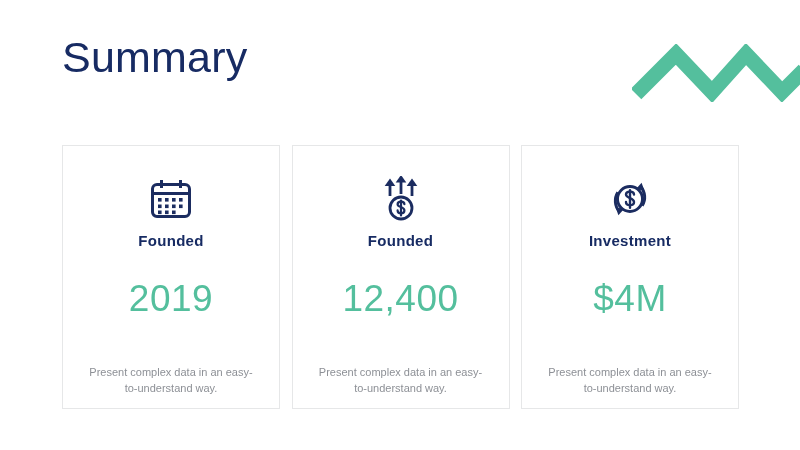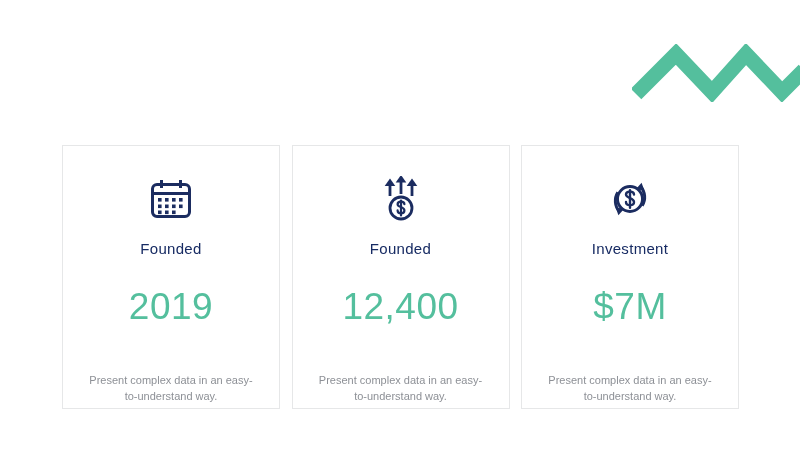--- a/index.html
+++ b/index.html
@@ -74,23 +74,23 @@
     height: 54px;
     display: flex;
     align-items: center;
     justify-content: center;
   }
   .card-icon svg {
     display: block;
   }
 
   .card-label {
-    margin-top: 14px;
+    margin-top: 6px;
     font-size: 15px;
-    font-weight: 400;
+    font-weight: 700;
     letter-spacing: 0.3px;
     color: #172B63;
     text-align: center;
   }
 
   .card-value {
     margin-top: 31px;
     font-size: 37px;
     font-weight: 500;
     letter-spacing: 0.5px;
@@ -106,20 +106,21 @@
     color: #8d9096;
     text-align: center;
     max-width: 175px;
   }
 </style>
 </head>
 <body>
 
 <div class="slide">
 
+  <div class="slide-title">Summary</div>
 
   <div class="zigzag-deco">
     <svg width="170" height="58" viewBox="0 0 170 58" fill="none" xmlns="http://www.w3.org/2000/svg">
       <polyline points="4,50 44,10 80,48 114,10 150,48 172,26" stroke="#54BF9D" stroke-width="15" stroke-linecap="butt" stroke-linejoin="miter" fill="none"></polyline>
     </svg>
   </div>
 
   <div class="cards-row">
 
     <div class="stat-card">
@@ -193,18 +194,18 @@
             <polygon points="8.7,31.4 17.2,32.8 11.4,39.2"></polygon>
           </g>
           <circle cx="23" cy="23" r="12.5" stroke="#1B2C60" stroke-width="2.9" fill="none"></circle>
           <g stroke="#1B2C60" fill="none" stroke-width="2.4" stroke-linecap="round">
             <line x1="23" y1="14.2" x2="23" y2="31.8"></line>
             <path d="M27 18.6 C27 16.6 25.2 15.6 23 15.6 C20.8 15.6 19 16.7 19 18.6 C19 22.6 27 21.5 27 25.9 C27 28 25.2 29.1 23 29.1 C20.8 29.1 19 28 19 25.9"></path>
           </g>
         </svg>
       </div>
       <div class="card-label">Investment</div>
-      <div class="card-value">$7M</div>
+      <div class="card-value">$4M</div>
       <div class="card-desc">Present complex data in an easy-to-understand way.</div>
     </div>
 
   </div>
 </div>
 
 </body></html>

